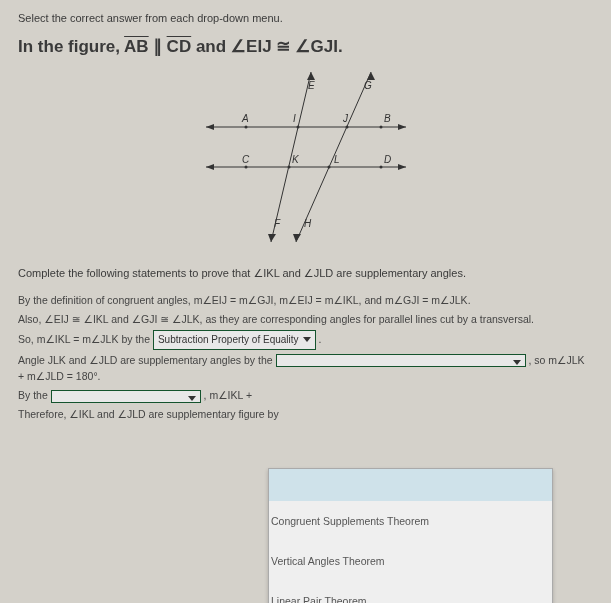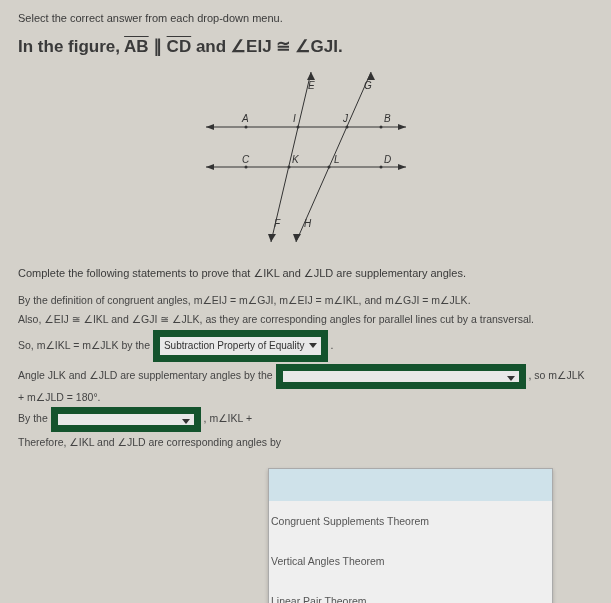--- a/index.html
+++ b/index.html
@@ -25,21 +25,21 @@
   .pt { font-size: 10px; font-style: italic; fill: #333; }
   .arrow { fill: #333; }
 
   .prompt { color: #3a3a3a; font-weight: normal; margin-bottom: 12px; }
 
   .proof { color: #444; line-height: 1.6; font-size: 10.5px; }
   .proof .row { margin-bottom: 2px; }
   .sel {
     display: inline-block;
     background: #e8e8e8;
-    border: 7px solid #14532d;
+    border: 1px solid #14532d;
     padding: 1px 4px;
     font-size: 10px;
     color: #333;
     position: relative;
     vertical-align: middle;
   }
   .sel .caret {
     display: inline-block;
     width: 0; height: 0;
     border-left: 4px solid transparent;
@@ -132,21 +132,21 @@
     <span>Angle JLK and </span><span>∠JLD</span><span> are supplementary angles by the </span>
     <span class="sel wider"><span></span><span class="caret" style="float:right;margin-top:4px;"></span></span>
     <span>, so m</span><span>∠JLK</span><span> + m</span><span>∠JLD</span><span> = 180°.</span>
   </div>
   <div class="row">
     <span>By the </span>
     <span class="sel wide"><span></span><span class="caret" style="float:right;margin-top:4px;"></span></span>
     <span>, m</span><span>∠IKL</span><span> +</span>
   </div>
   <div class="row">
-    <span>Therefore, </span><span>∠IKL</span><span> and </span><span>∠JLD</span><span> are corresponding angles by</span>
+    <span>Therefore, </span><span>∠IKL</span><span> and </span><span>∠JLD</span><span> are supplementary figure by</span>
   </div>
 </div>
 
 <div class="dropdown">
   <div class="opt blank"></div>
   <div class="opt">Congruent Supplements Theorem</div>
   <div class="opt">Vertical Angles Theorem</div>
   <div class="opt">Linear Pair Theorem</div>
 </div>
 

